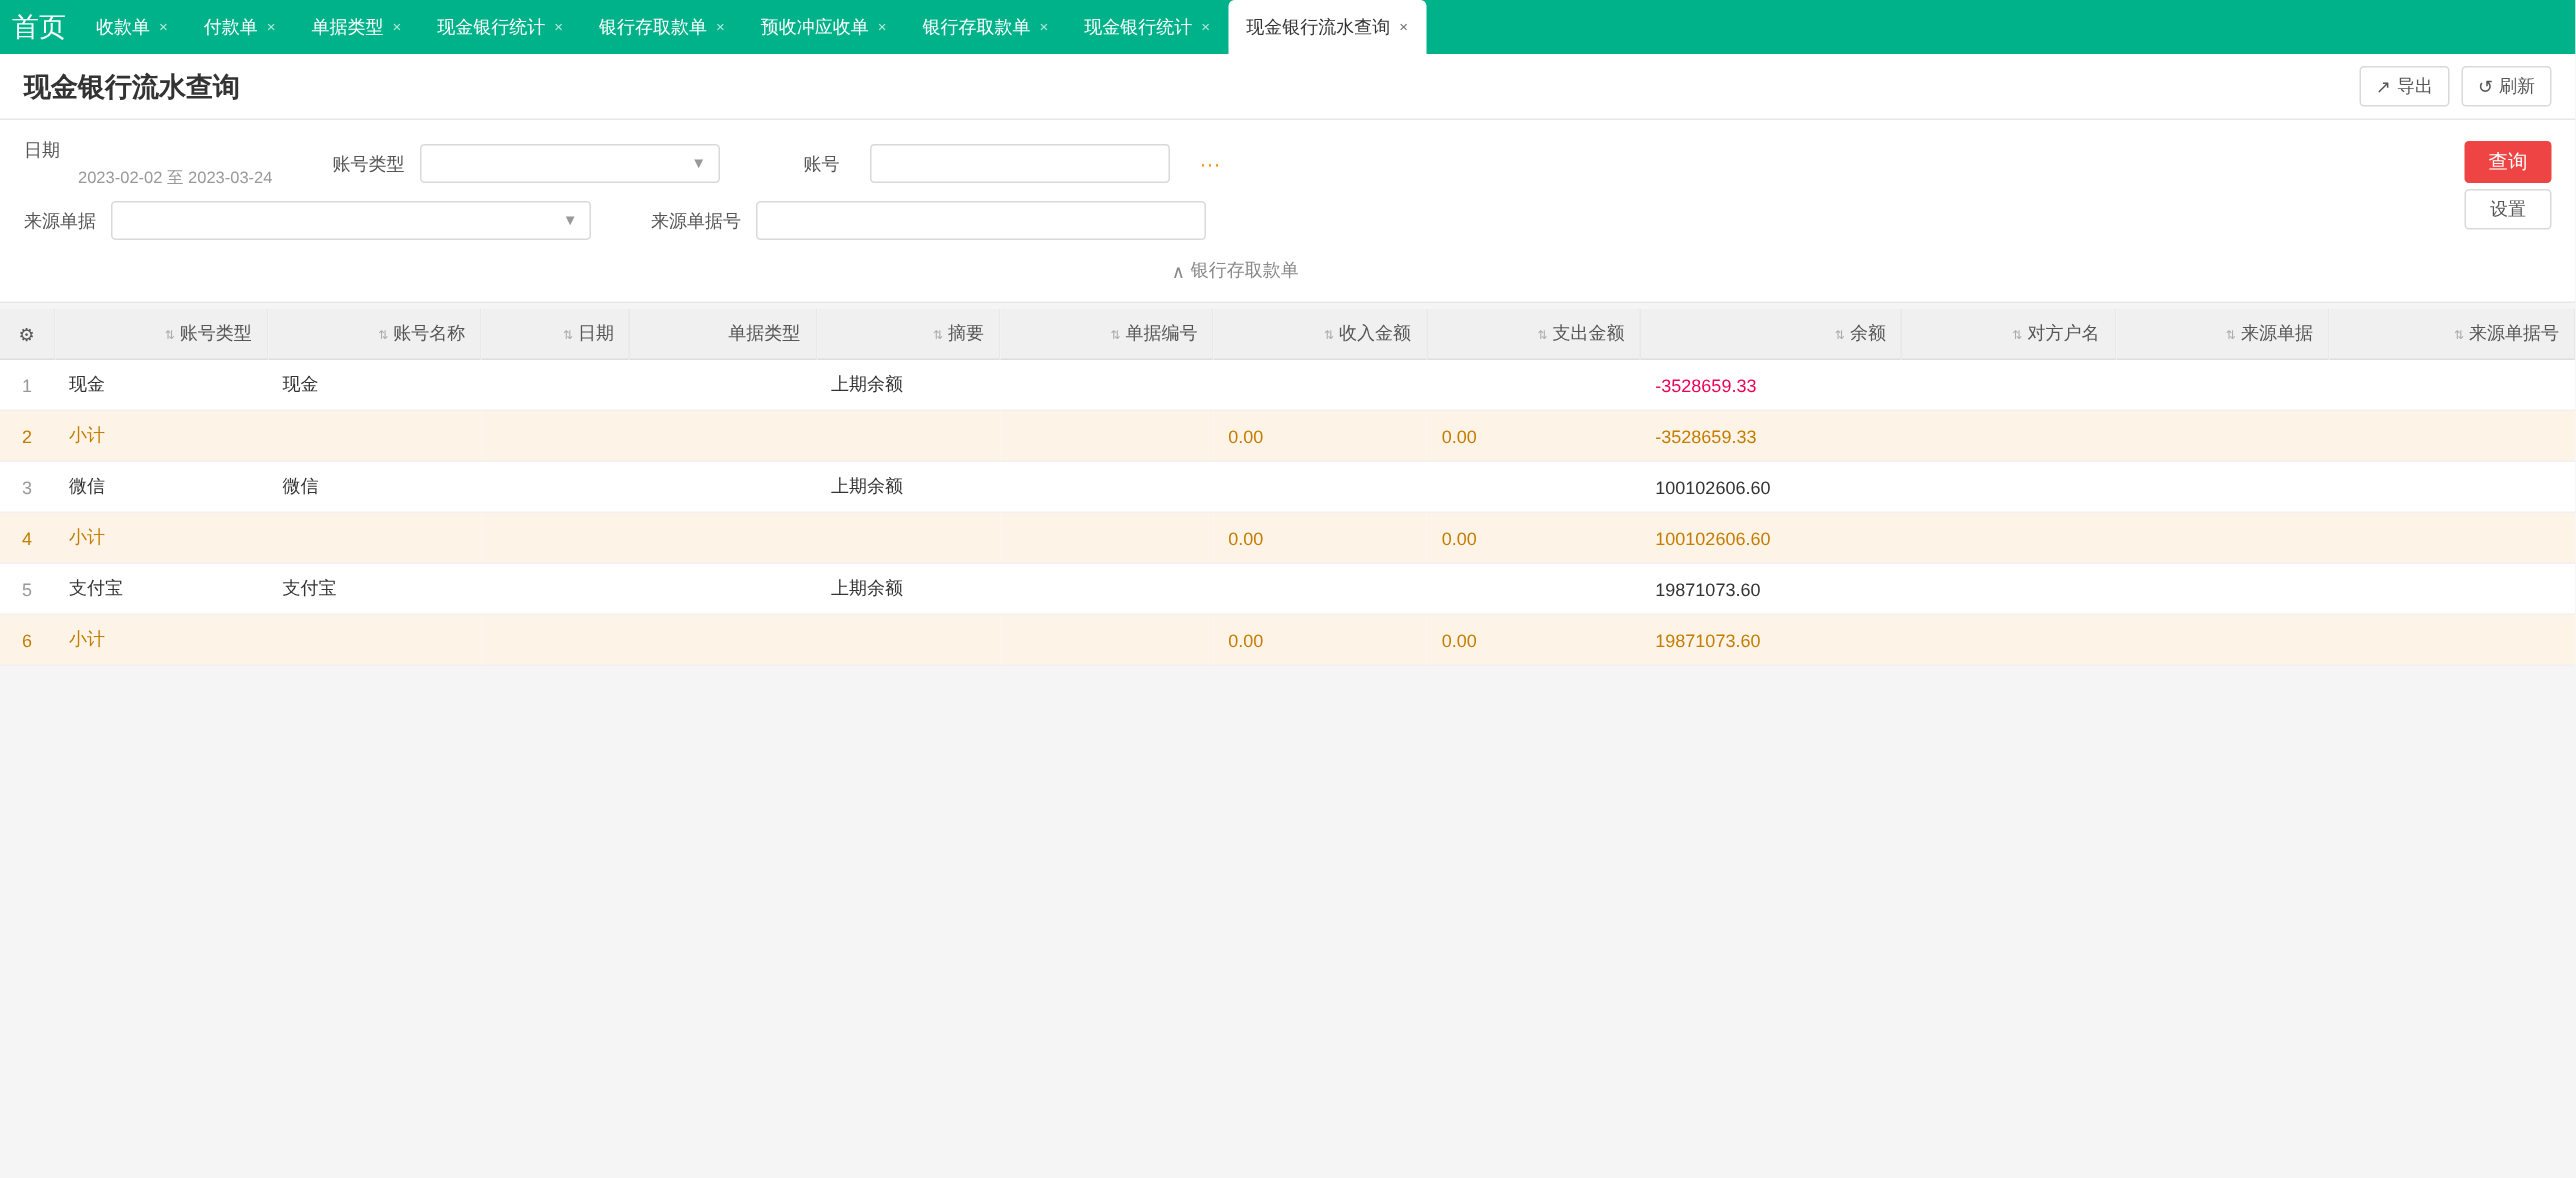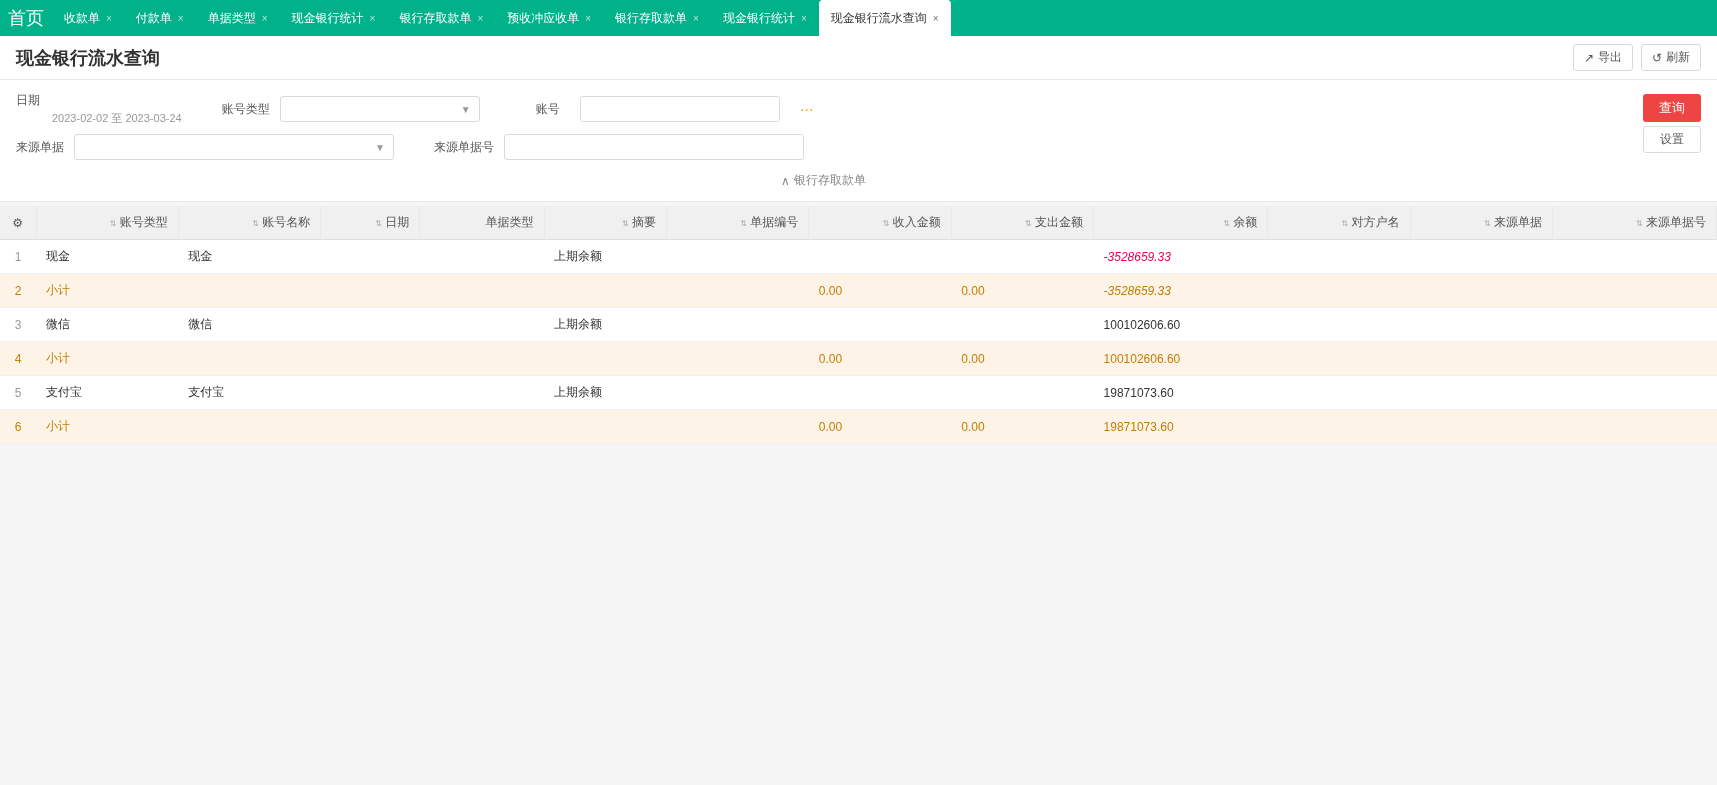--- a/index.html
+++ b/index.html
@@ -210,21 +210,21 @@
       white-space: nowrap;
       color: #333;
     }
     tbody tr.subtotal {
       background: #fdf3e7;
       color: #c47d00;
     }
     tbody tr.subtotal td { color: #c47d00; }
     .row-num { color: #999; text-align: center; }
     .amount-col { }
-    .negative { color: #e05; font-style: italic; }
+    .negative { color: #e05; }
     .section-divider {
       height: 4px;
       background: #f5f5f5;
     }
 
     
     .filter-main {
       display: flex;
       align-items: flex-start;
       gap: 0;

